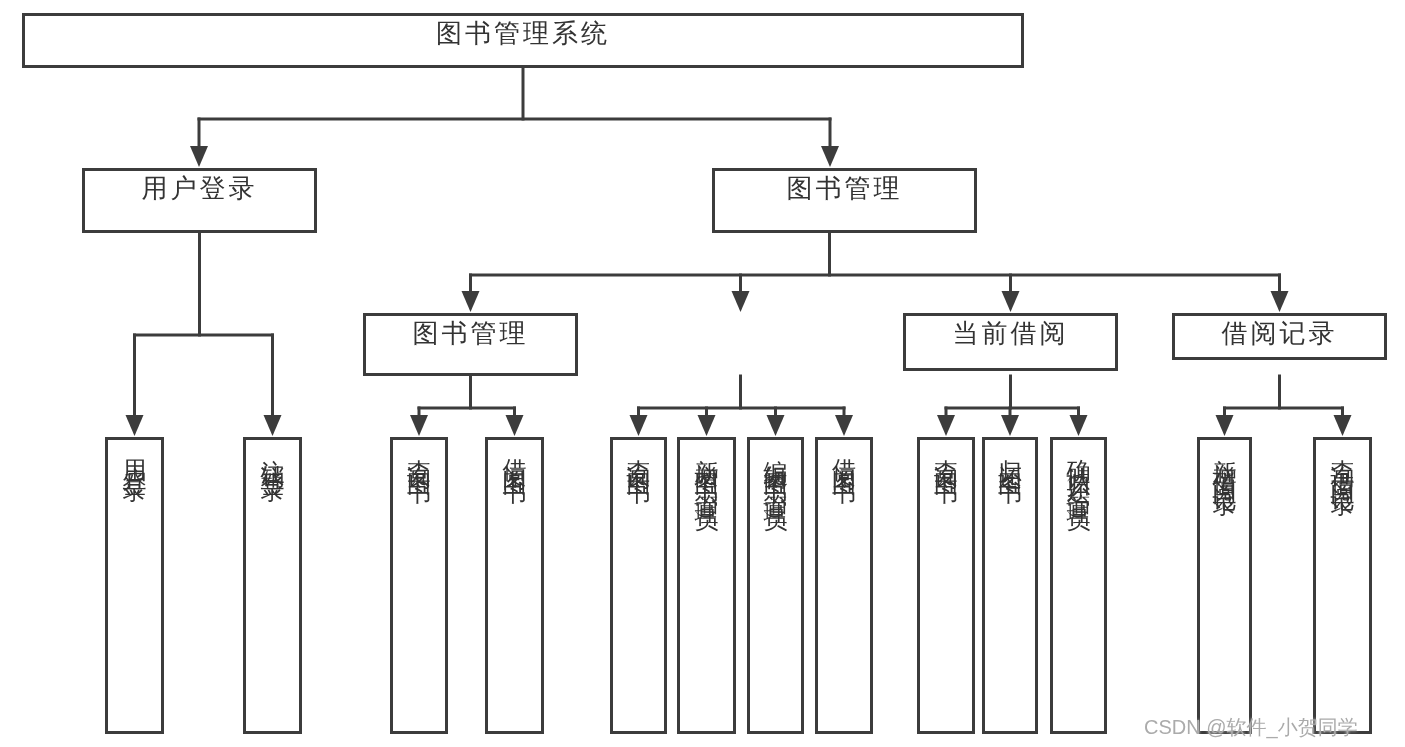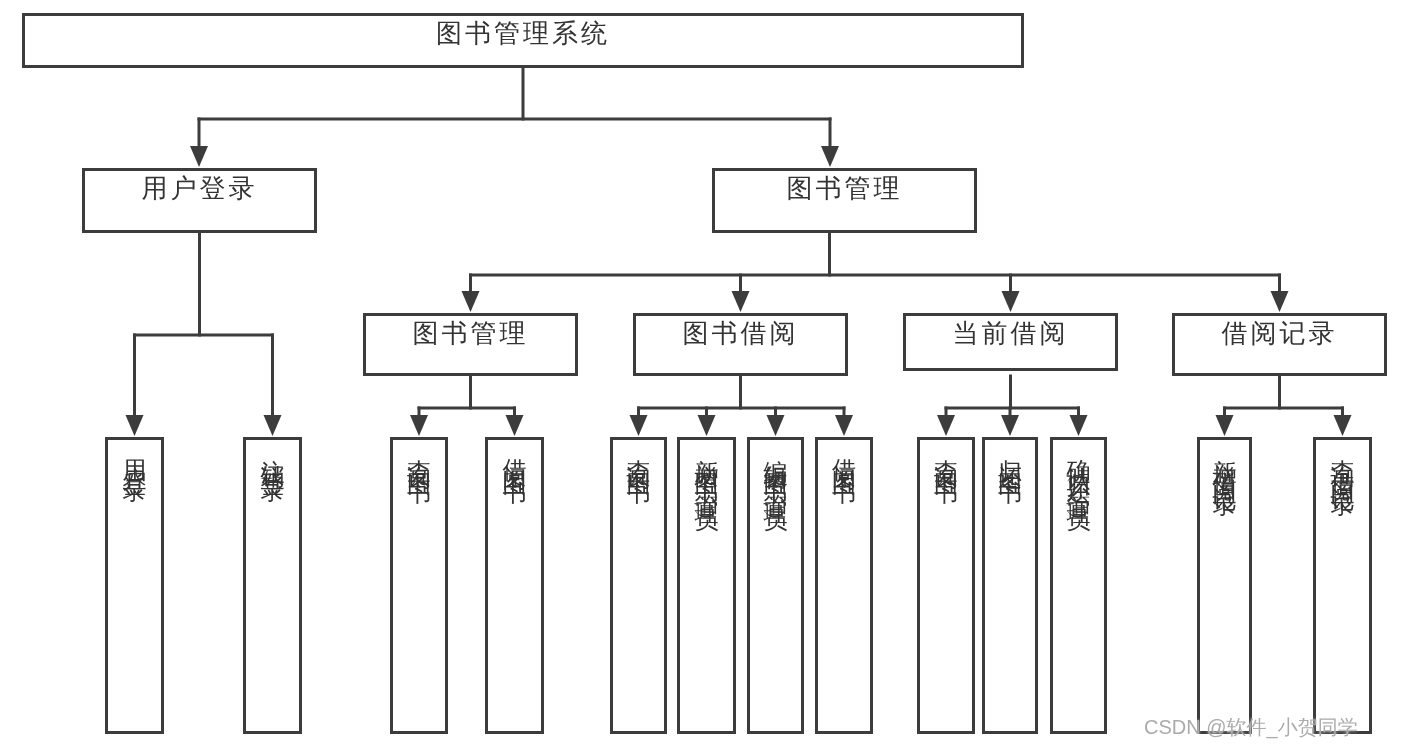--- a/index.html
+++ b/index.html
@@ -106,27 +106,24 @@
   <div class="node h" style="left:82px;top:168px;width:235px;height:65px">
     <span>用户登录</span>
   </div>
   <div class="node h" style="left:712px;top:168px;width:265px;height:65px">
     <span>图书管理</span>
   </div>
 
   <div class="node h" style="left:363px;top:313px;width:215px;height:63px">
     <span>图书管理</span>
   </div>
-  <div class="node h" style="left:633px;top:313px;width:215px;height:63px">
-    <span>图书借阅</span>
-  </div>
   <div class="node h" style="left:903px;top:313px;width:215px;height:58px">
     <span>当前借阅</span>
   </div>
-  <div class="node h" style="left:1172px;top:313px;width:215px;height:63px">
+  <div class="node h" style="left:1172px;top:313px;width:215px;height:47px">
     <span>借阅记录</span>
   </div>
 
   <div class="node v" style="left:105px;top:437px;width:59px;height:297px">
     <span>用户登录</span>
   </div>
   <div class="node v" style="left:243px;top:437px;width:59px;height:297px">
     <span>注销登录</span>
   </div>
 

